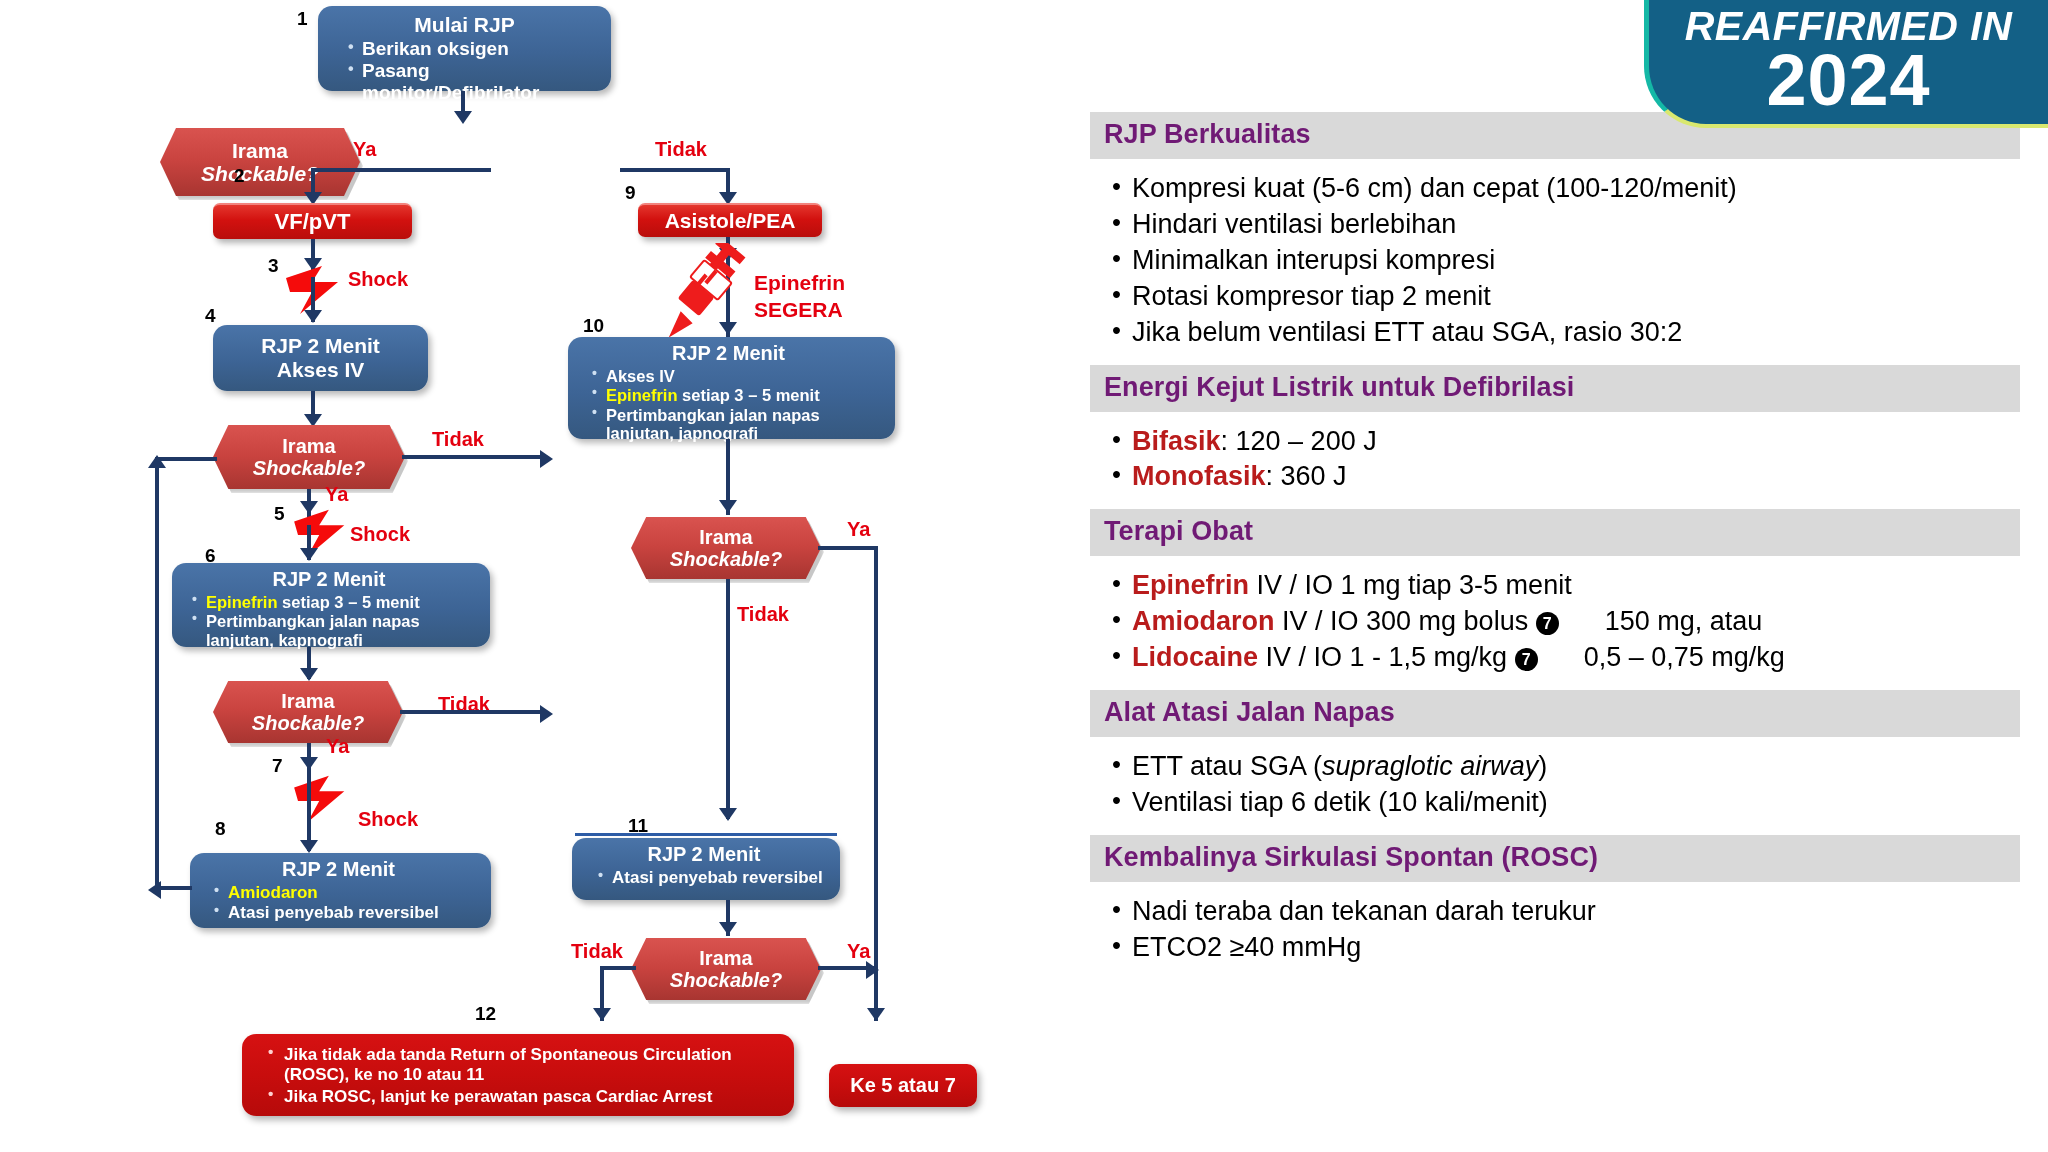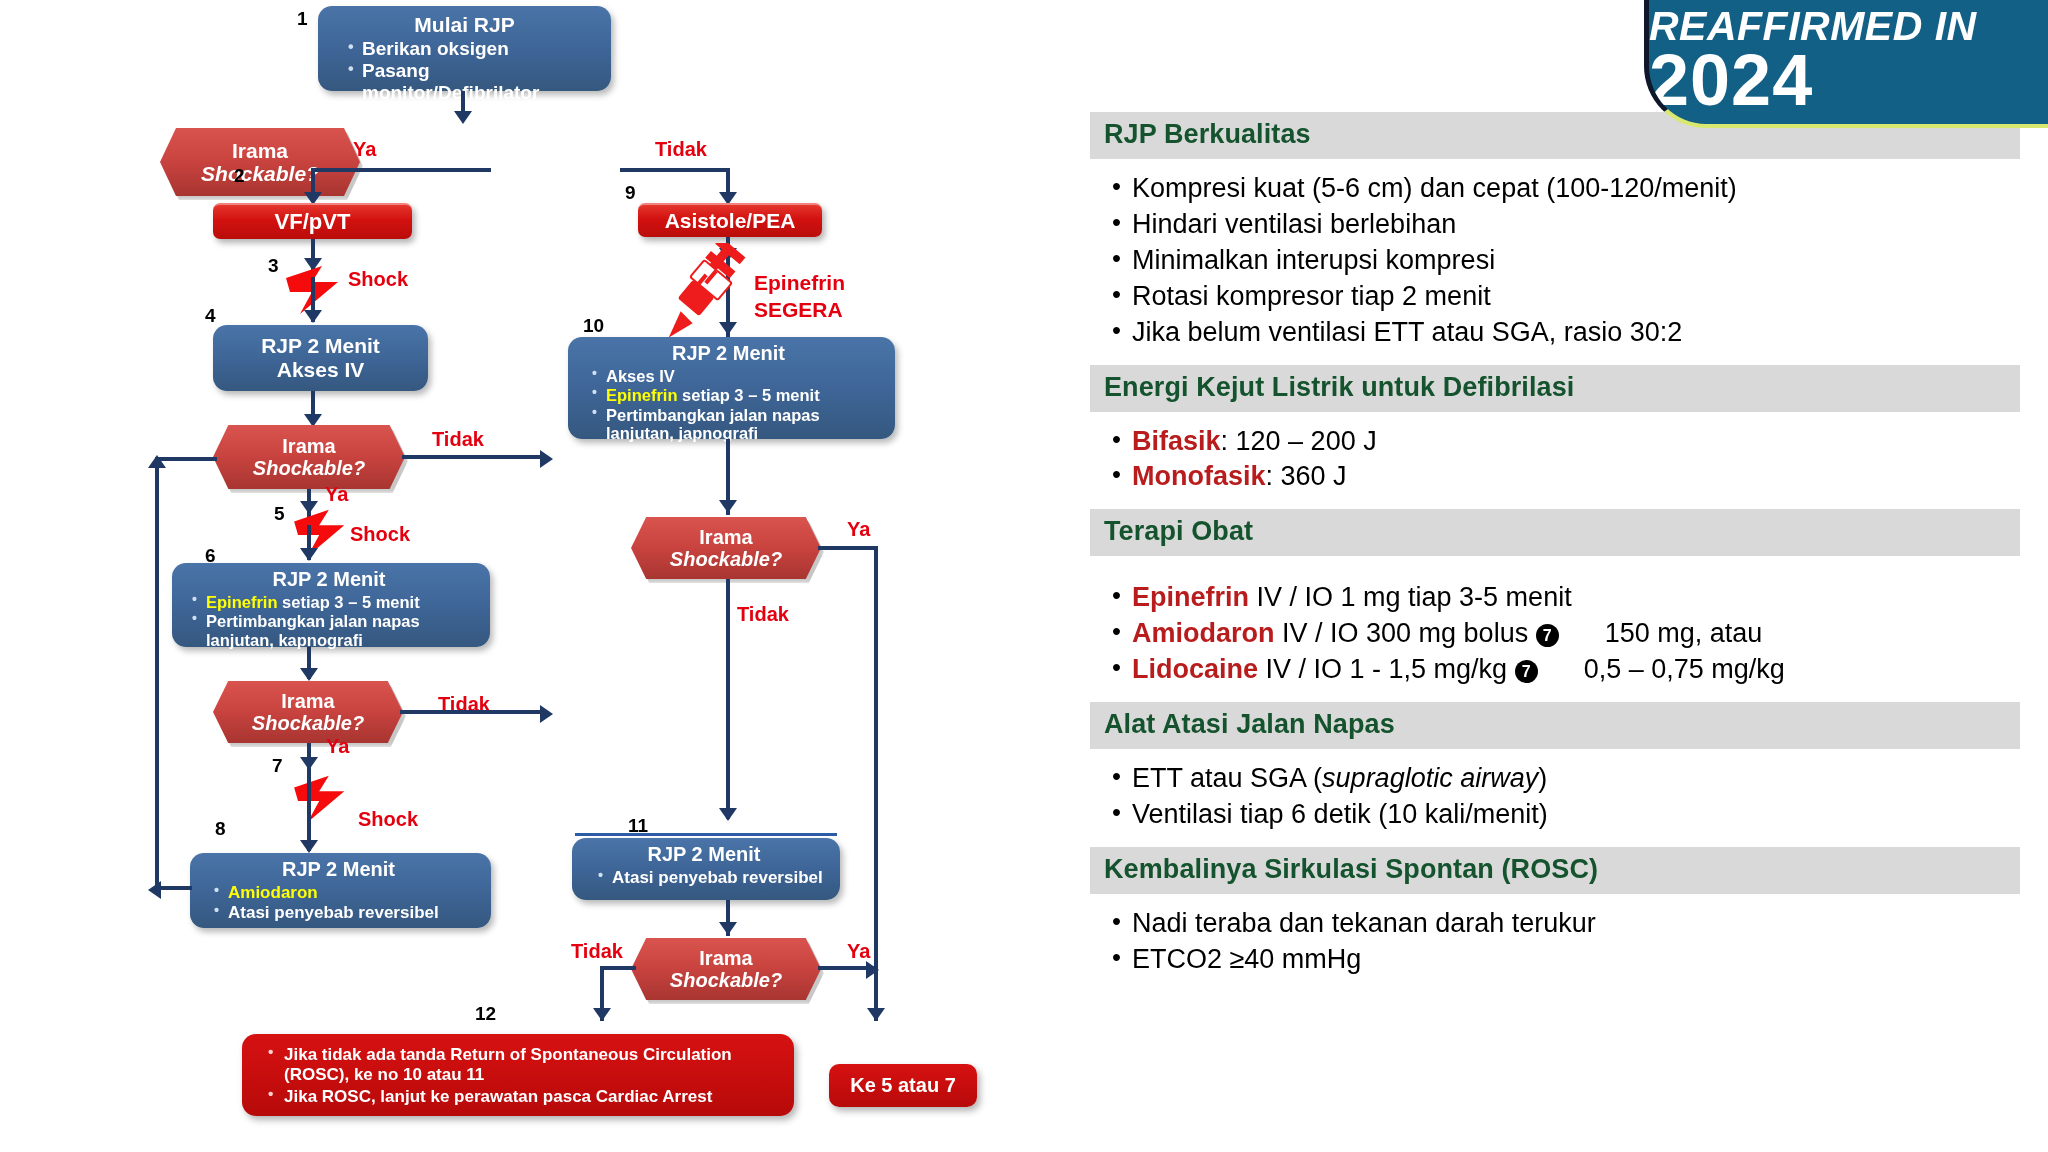--- a/index.html
+++ b/index.html
@@ -84,45 +84,45 @@
   .arrow-l{position:absolute;width:0;height:0;border-top:9px solid transparent;border-bottom:9px solid transparent;border-right:13px solid #1f3864;}
 
   .step-num{position:absolute;color:#000;font-weight:bold;font-size:19px;}
   .lbl-red{position:absolute;color:#e4000f;font-weight:bold;font-size:20px;white-space:nowrap;}
 
   .bolt{position:absolute;}
 
   
   .panel{position:absolute;left:1090px;top:112px;width:930px;}
   .sec-head{
-    background:#d9d9d9;color:#14532d;font-weight:bold;
+    background:#d9d9d9;color:#701a75;font-weight:bold;
     padding:7px 14px 9px 14px;font-size:27px;letter-spacing:.1px;
   }
   .sec-body{background:#ffffff;padding:10px 14px 12px 16px;}
   .sec-body ul{margin:0;padding:0 0 0 26px;list-style:none;}
   .sec-body li{position:relative;font-size:27px;line-height:1.33;color:#000;white-space:nowrap;}
   .sec-body li:before{content:"\2022";position:absolute;left:-20px;top:-2px;font-size:.95em;color:#000;}
   .red-term{color:#b91c1c;font-weight:bold;}
   .it{font-style:italic;}
   .circ7{
     display:inline-block;width:23px;height:23px;border-radius:50%;
     background:#000;color:#fff;font-size:16px;font-weight:bold;
     text-align:center;line-height:23px;vertical-align:1px;
   }
   .gap{display:inline-block;width:46px;}
 
   
   .badge{
     position:absolute;right:0;top:0;width:404px;height:128px;
     background:#136086;
     border-bottom-left-radius:62px;
-    border-left:5px solid #0f172a;
+    border-left:5px solid #14b8a6;
     border-bottom:4px solid #d9e86f;
     box-sizing:border-box;
-    color:#fff;
+    color:#fff;text-align:center;
     overflow:hidden;
   }
   .badge .b1{font-size:41px;font-style:italic;font-weight:bold;letter-spacing:.5px;margin-top:3px;}
   .badge .b2{font-size:72px;font-weight:bold;line-height:.86;letter-spacing:1px;}
 </style>
 </head>
 <body>
 
 <div class="abs" style="left:0;top:0;width:1060px;height:1152px;">
 
@@ -346,21 +346,21 @@
 
   <div class="sec-head">Energi Kejut Listrik untuk Defibrilasi</div>
   <div class="sec-body" style="padding-top:12px;padding-bottom:14px;">
     <ul>
       <li><span class="red-term">Bifasik</span><span>: 120 – 200 J</span></li>
       <li><span class="red-term">Monofasik</span><span>: 360 J</span></li>
     </ul>
   </div>
 
   <div class="sec-head">Terapi Obat</div>
-  <div class="sec-body" style="padding-top:24px;padding-bottom:14px;">
+  <div class="sec-body" style="padding-top:12px;padding-bottom:14px;">
     <ul>
       <li><span class="red-term">Epinefrin</span><span> IV / IO 1 mg tiap 3-5 menit</span></li>
       <li><span class="red-term">Amiodaron</span><span> IV / IO 300 mg bolus</span> <span class="circ7">7</span><span class="gap"></span><span>150 mg, atau</span></li>
       <li><span class="red-term">Lidocaine</span><span> IV / IO 1 - 1,5 mg/kg</span> <span class="circ7">7</span><span class="gap"></span><span>0,5 – 0,75 mg/kg</span></li>
     </ul>
   </div>
 
   <div class="sec-head">Alat Atasi Jalan Napas</div>
   <div class="sec-body" style="padding-top:12px;padding-bottom:14px;">
     <ul>

